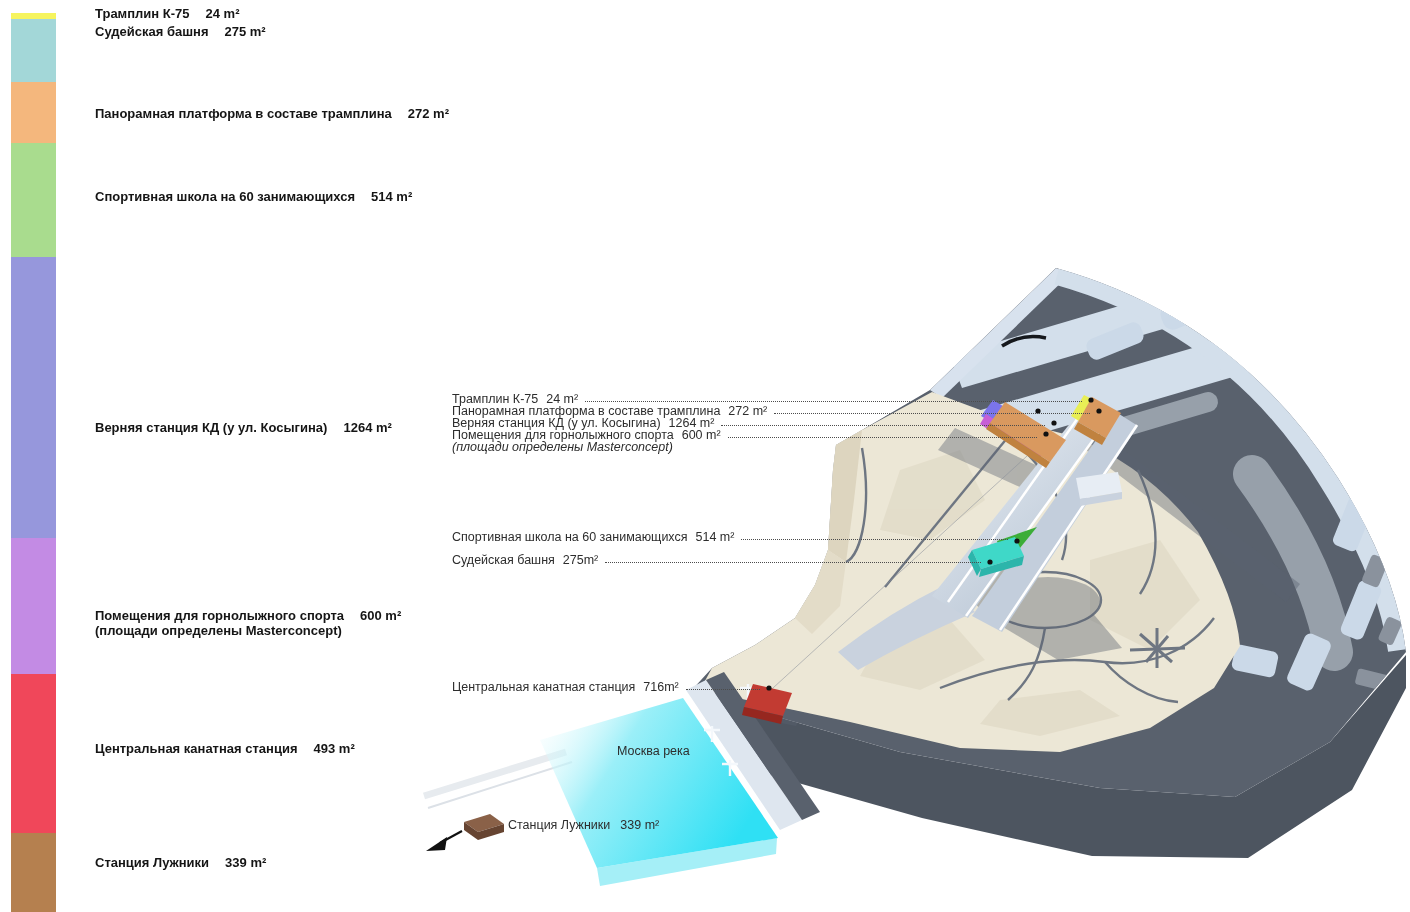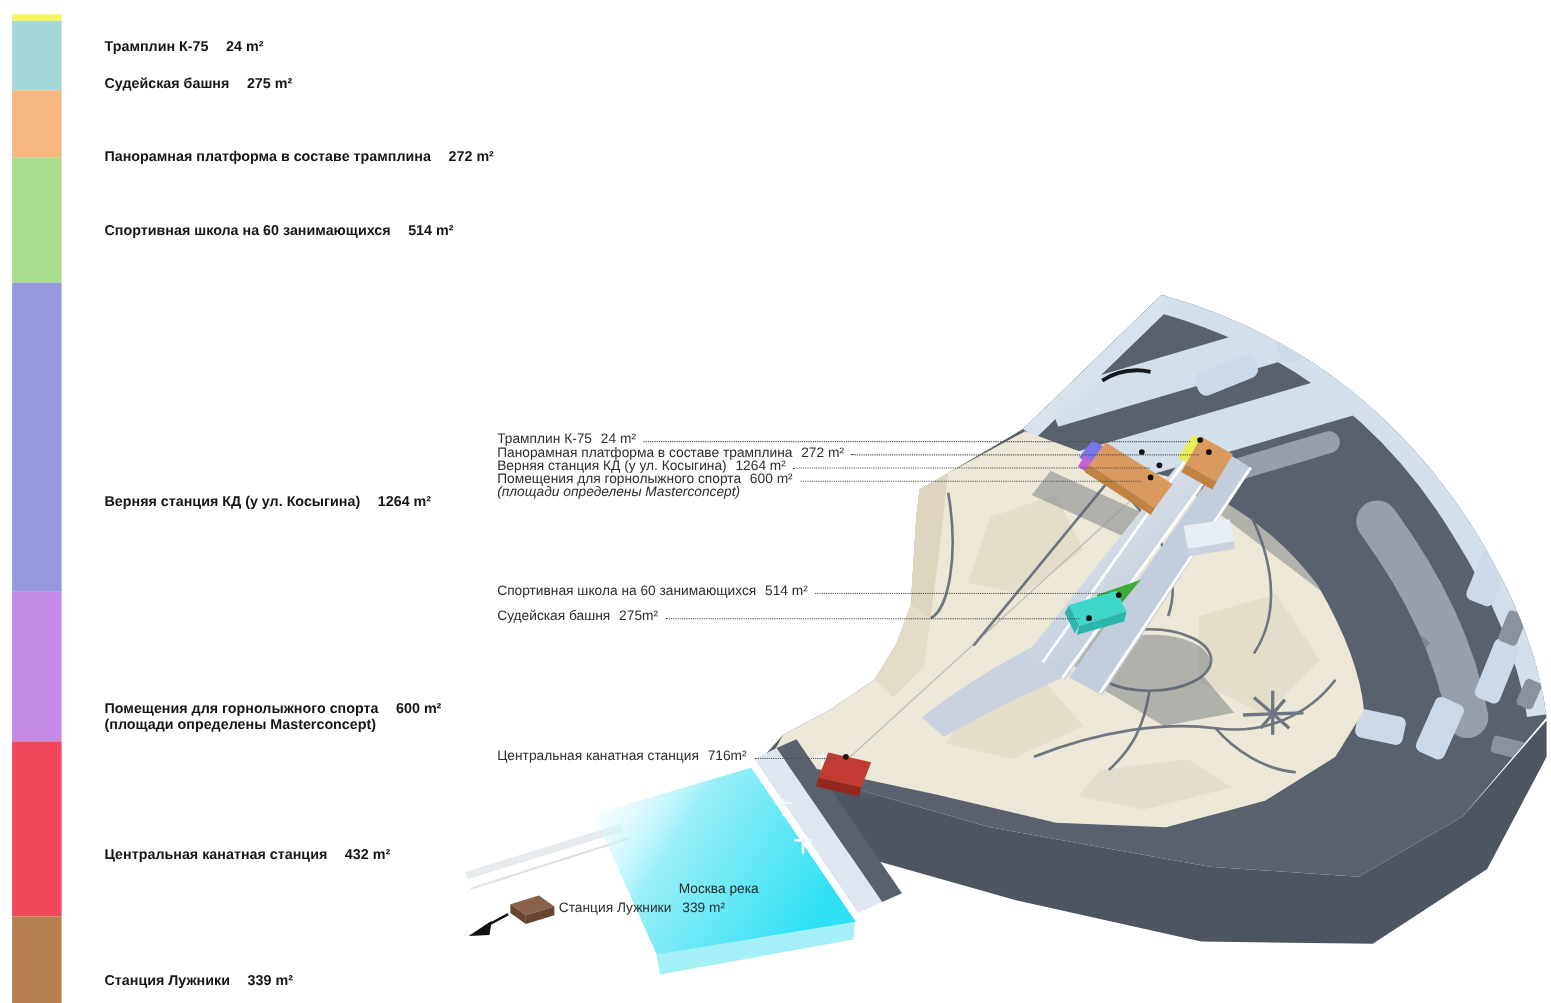--- a/index.html
+++ b/index.html
@@ -5,21 +5,21 @@
   html,body{margin:0;padding:0;}
   body{
     width:1410px;height:912px;position:relative;background:#ffffff;
     font-family:"Liberation Sans","DejaVu Sans",sans-serif;overflow:hidden;
     -webkit-font-smoothing:antialiased;
   }
   
   .legend-bar{position:absolute;left:11px;top:13px;width:45px;}
   .legend-bar .seg{width:45px;}
   .legend-row{position:absolute;left:95px;white-space:nowrap;
-    font-size:13px;font-weight:bold;color:#151515;line-height:15px;margin-top:28px;}
+    font-size:13px;font-weight:bold;color:#151515;line-height:15px;}
   .legend-row .val{margin-left:16px;}
   .legend-row .note{display:block;font-weight:bold;}
   
   .ann{position:absolute;display:flex;align-items:flex-end;
     font-size:12.5px;color:#2d2d2d;line-height:14px;white-space:nowrap;}
   .ann .txt{white-space:nowrap;}
   .ann .area{margin-left:8px;}
   .ann .leader{flex:1;border-bottom:1.6px dotted #4c4c4c;margin:0 5px 4px 7px;min-width:8px;}
   .plain-label{position:absolute;font-size:12.5px;color:#2d2d2d;white-space:nowrap;line-height:14px;}
   .italic{font-style:italic;}
@@ -204,26 +204,26 @@
   <div class="seg" style="height: 63px; background: rgb(163, 215, 216);"></div>
   <div class="seg" style="height: 61px; background: rgb(244, 183, 125);"></div>
   <div class="seg" style="height: 114px; background: rgb(169, 220, 142);"></div>
   <div class="seg" style="height: 281px; background: rgb(150, 151, 220);"></div>
   <div class="seg" style="height: 136px; background: rgb(195, 139, 228);"></div>
   <div class="seg" style="height: 159px; background: rgb(240, 71, 90);"></div>
   <div class="seg" style="height: 79px; background: rgb(181, 128, 79);"></div>
 </div>
 
 <div class="legend-row" style="top:6px"><span>Трамплин К-75</span><span class="val">24 m²</span></div>
-<div class="legend-row" style="top:40px"><span>Судейская башня</span><span class="val">275 m²</span></div>
+<div class="legend-row" style="top:24px"><span>Судейская башня</span><span class="val">275 m²</span></div>
 <div class="legend-row" style="top:106px"><span>Панорамная платформа в составе трамплина</span><span class="val">272 m²</span></div>
-<div class="legend-row" style="top:174px"><span>Спортивная школа на 60 занимающихся</span><span class="val">514 m²</span></div>
+<div class="legend-row" style="top:189px"><span>Спортивная школа на 60 занимающихся</span><span class="val">514 m²</span></div>
 <div class="legend-row" style="top:420px"><span>Верняя станция КД (у ул. Косыгина)</span><span class="val">1264 m²</span></div>
 <div class="legend-row" style="top:608px"><span>Помещения для горнолыжного спорта</span><span class="val">600 m²</span><span class="note">(площади определены Masterconcept)</span></div>
-<div class="legend-row" style="top:741px"><span>Центральная канатная станция</span><span class="val">432 m²</span></div>
+<div class="legend-row" style="top:741px"><span>Центральная канатная станция</span><span class="val">493 m²</span></div>
 <div class="legend-row" style="top:855px"><span>Станция Лужники</span><span class="val">339 m²</span></div>
 
 <div class="ann" style="left:452px;top:392px;width:635px">
   <span class="txt">Трамплин К-75</span>
     <span class="area">24 m²</span>
     <span class="leader"></span>
 </div>
 <div class="ann" style="left:452px;top:404px;width:643px">
   <span class="txt">Панорамная платформа в составе трамплина</span>
     <span class="area">272  m²</span>
@@ -250,16 +250,16 @@
   <span class="txt">Судейская башня</span>
     <span class="area">275m²</span>
     <span class="leader"></span>
 </div>
 <div class="ann" style="left:452px;top:680px;width:313px">
   <span class="txt">Центральная канатная станция</span>
     <span class="area">716m²</span>
     <span class="leader"></span>
 </div>
 
-<div class="plain-label" style="left:617px;top:801px">Москва река</div>
+<div class="plain-label" style="left:617px;top:744px">Москва река</div>
 <div class="plain-label" style="left:508px;top:818px">
   <span>Станция Лужники</span><span style="margin-left:10px">339 m²</span>
 </div>
 
 </body></html>

